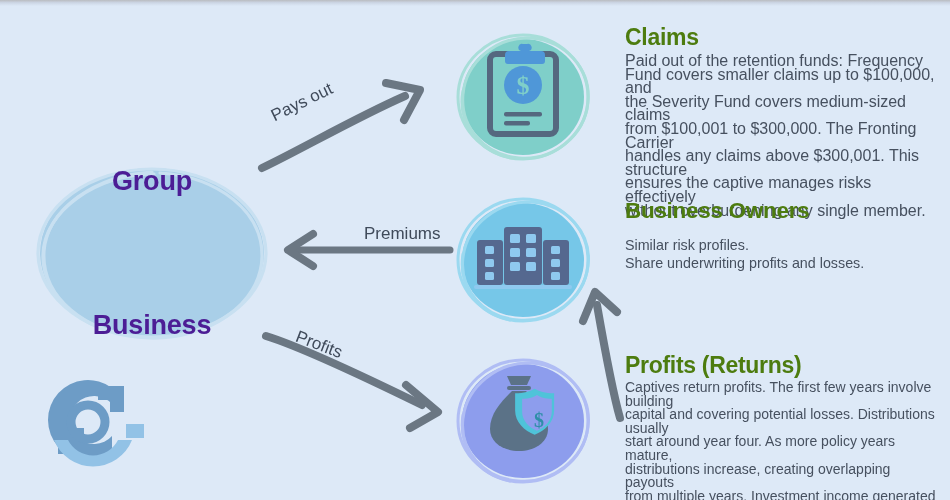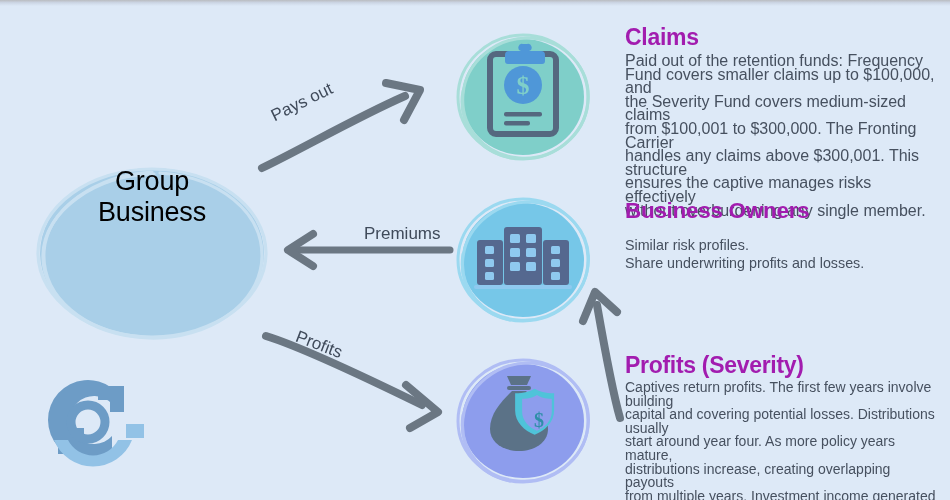--- a/index.html
+++ b/index.html
@@ -10,34 +10,34 @@
     position:relative;
   }
   #stage{position:absolute;left:0;top:0;width:950px;height:500px;}
   .topfade{position:absolute;left:0;top:0;width:950px;height:6px;
     background:linear-gradient(to bottom,#b9bcc0 0%,#ccd6e5 45%,#dde9f7 100%);}
 
   
   #mainCircle{position:absolute;left:33px;top:166px;width:238px;height:175px;}
   #mainCircle .label{
     position:absolute;left:0;top:0;width:238px;height:175px;
-    display:flex;flex-direction:column;align-items:center;justify-content:flex-start;
-    color:#000000;font-weight:normal;font-size:27px;line-height:1.14;text-align:center;
+    display:flex;flex-direction:column;align-items:center;justify-content:space-between;
+    color:#4c1d95;font-weight:bold;font-size:27px;line-height:1.14;text-align:center;
     letter-spacing:-0.2px;
   }
 
   
   .node{position:absolute;width:150px;height:150px;}
   #nodeClaims{left:448px;top:22px;}
   #nodeOwners{left:448px;top:187px;}
   #nodeProfits{left:450px;top:348px;}
 
   
   .block{position:absolute;color:#3f4a5a;}
-  .block h2{margin:0;font-weight:bold;color:#a21caf;letter-spacing:-0.3px;}
+  .block h2{margin:0;font-weight:bold;color:#4d7c0f;letter-spacing:-0.3px;}
   .block p{margin:0;color:#46505f;}
 
   #txtClaims{left:625px;top:24px;width:312px;}
   #txtClaims h2{font-size:23px;line-height:26px;}
   #txtClaims p{font-size:16px;line-height:13.6px;margin-top:4px;white-space:pre-line;}
 
   #txtOwners{left:625px;top:198px;width:312px;}
   #txtOwners h2{font-size:22.5px;line-height:26px;}
   #txtOwners p{font-size:14.3px;line-height:18px;margin-top:12px;white-space:pre-line;}
 
@@ -201,21 +201,21 @@
 without overburdening any single member.</p>
   </div>
 
   <div class="block" id="txtOwners">
     <h2>Business Owners</h2>
     <p>Similar risk profiles.
 Share underwriting profits and losses.</p>
   </div>
 
   <div class="block" id="txtProfits">
-    <h2>Profits (Severity)</h2>
+    <h2>Profits (Returns)</h2>
     <p>Captives return profits. The first few years involve building
 capital and covering potential losses. Distributions usually
 start around year four. As more policy years mature,
 distributions increase, creating overlapping payouts
 from multiple years. Investment income generated
 from collateral further boosts these returns.</p>
   </div>
 
   <div id="logo">
     <svg width="118" height="125" viewBox="0 0 118 125">

